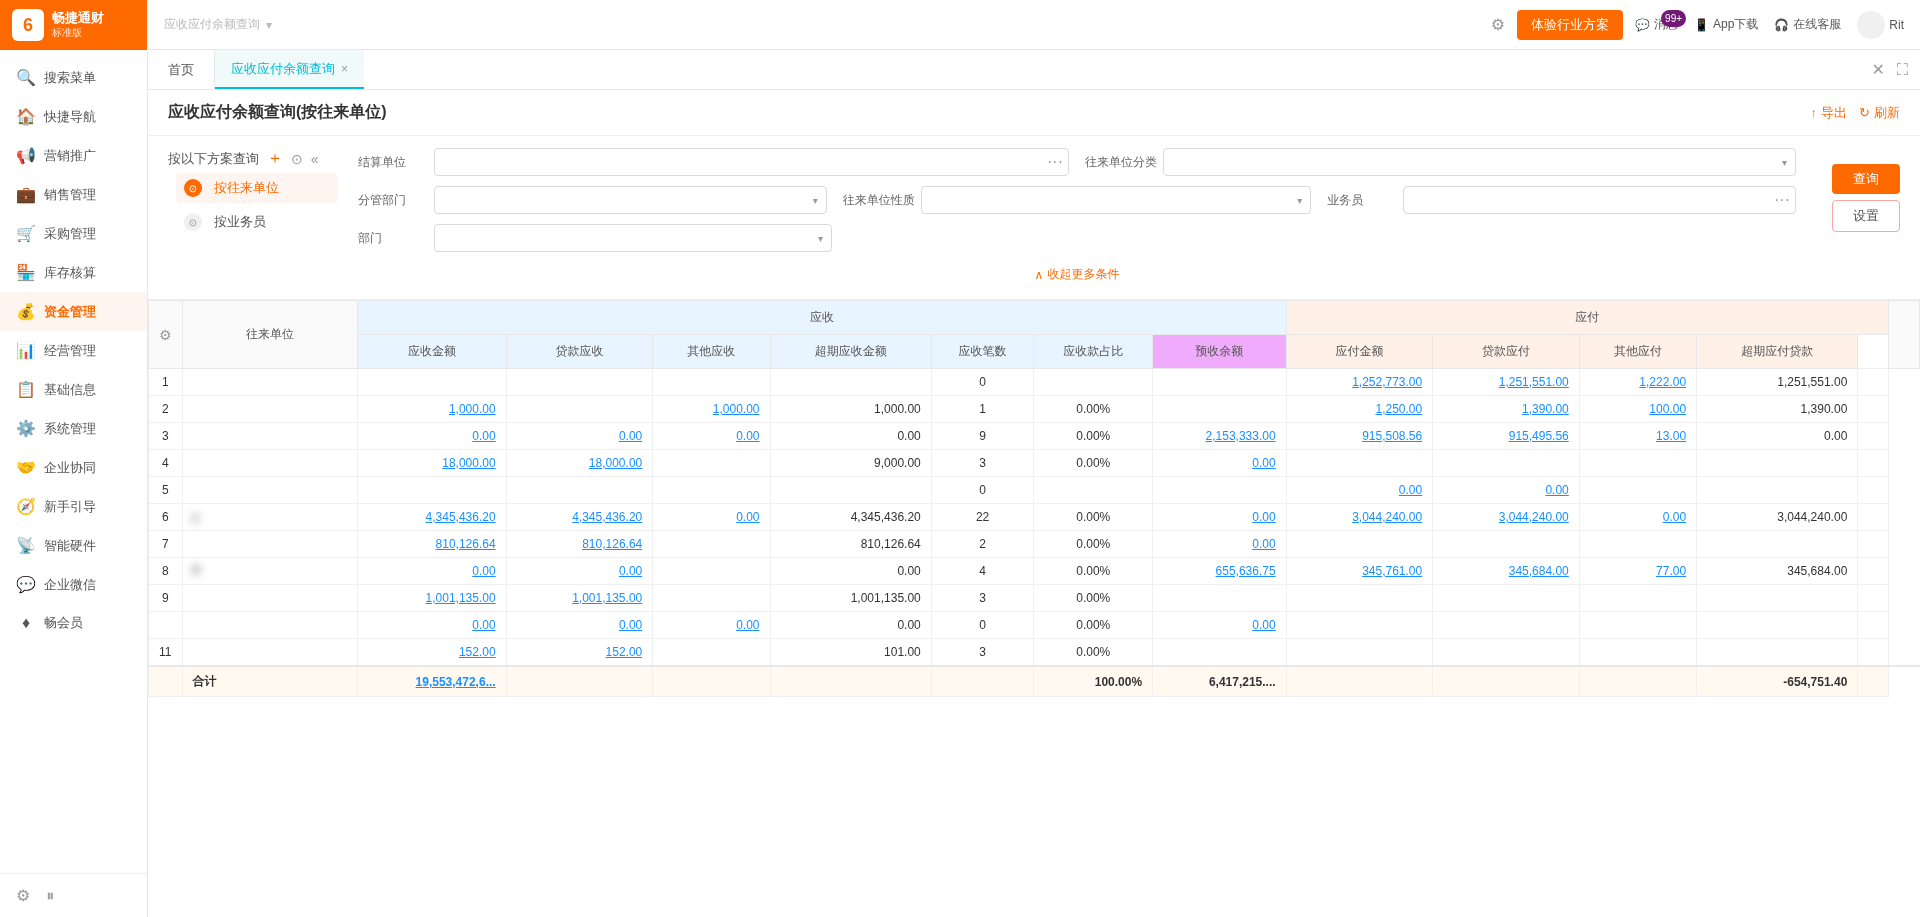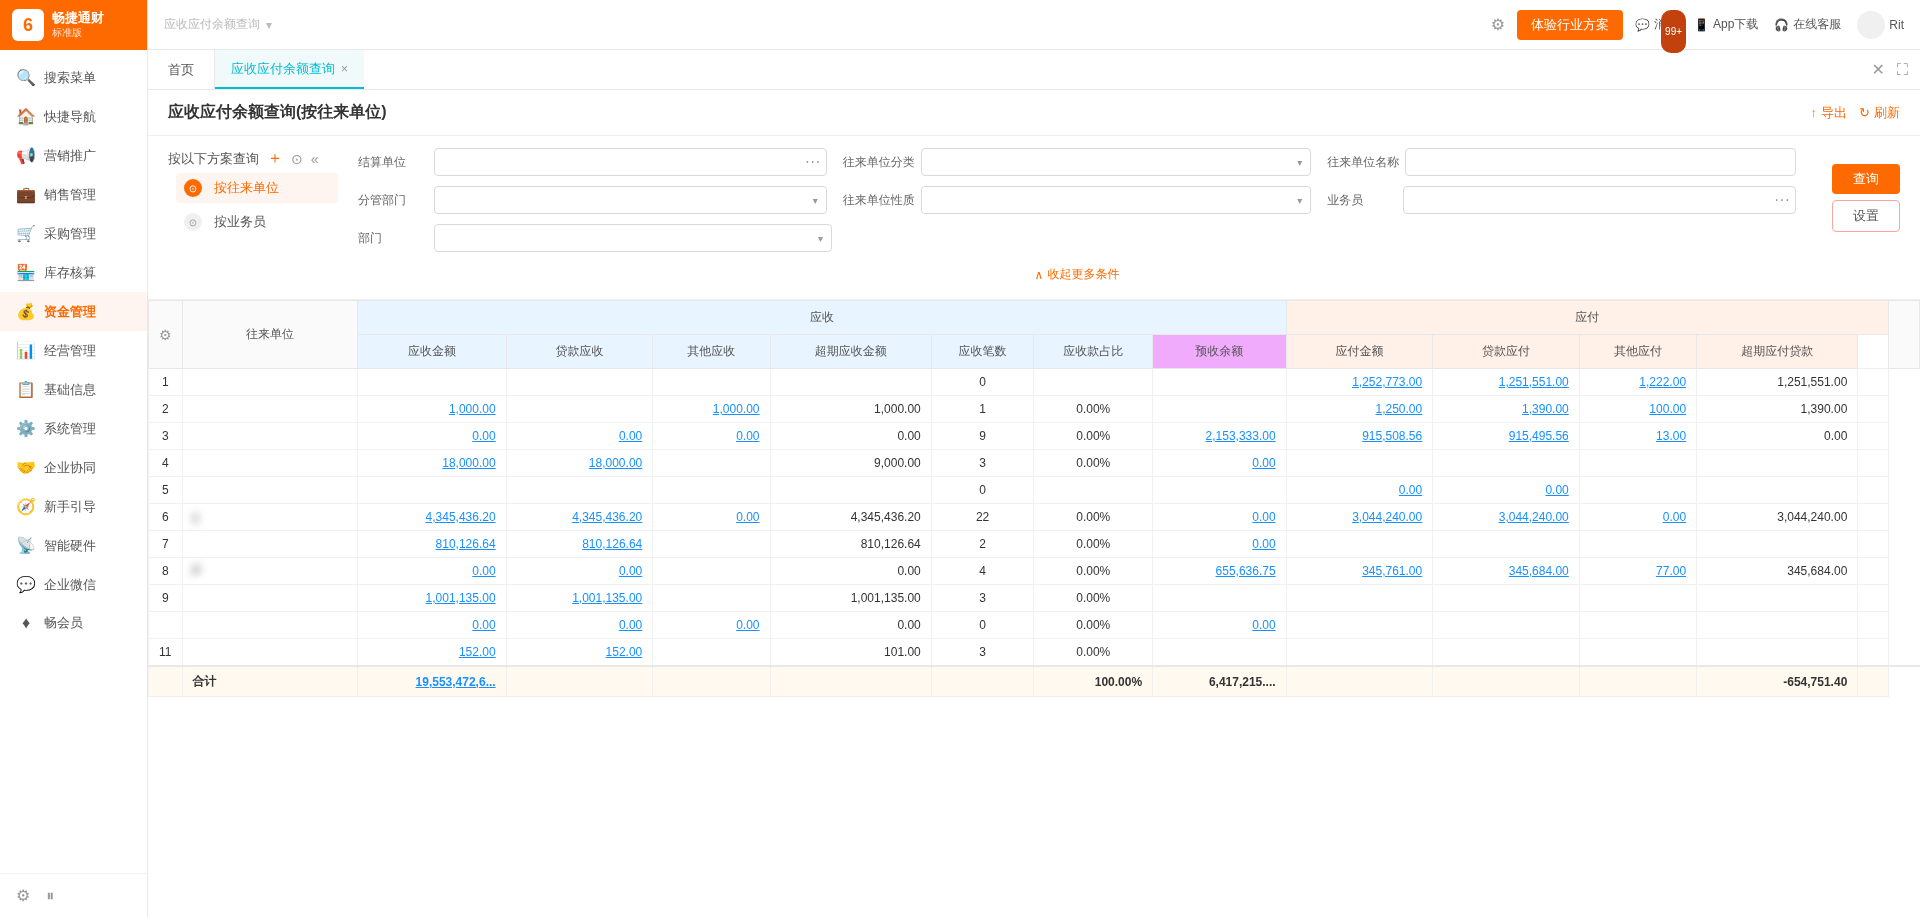--- a/index.html
+++ b/index.html
@@ -38,22 +38,22 @@
       gap: 12px;
     }
     .topbar-breadcrumb { color: #bbb; font-size: 12px; flex: 1; display: flex; align-items: center; gap: 6px; }
     .topbar-gear { color: #999; cursor: pointer; font-size: 16px; }
     .topbar-promo {
       background: #ff6a00; color: #fff; border: none; border-radius: 4px; padding: 6px 14px; font-size: 13px; cursor: pointer;
     }
     .topbar-actions { display: flex; align-items: center; gap: 16px; margin-left: auto; }
     .topbar-action-item { display: flex; align-items: center; gap: 4px; color: #555; cursor: pointer; font-size: 12px; position: relative; }
     .topbar-badge {
-      position: absolute; top: -6px; right: -8px; background: #c2410c; color: #fff;
-      border-radius: 10px; font-size: 10px; padding: 16px 4px; min-width: 18px; text-align: right;
+      position: absolute; top: -6px; right: -8px; background: #701a75; color: #fff;
+      border-radius: 10px; font-size: 10px; padding: 3px 4px; min-width: 18px; text-align: right;
     }
     .topbar-avatar { width: 28px; height: 28px; background: #f0f0f0; border-radius: 50%; }
 
     
     .main {
       margin-left: 148px; margin-top: 50px; height: calc(100vh - 50px); display: flex; flex-direction: column;
     }
 
     
     .tabbar {
@@ -316,24 +316,20 @@
               <input class="filter-input" style="flex: 1 1 0%; padding-right: 24px;">
               <span class="filter-dots" style="position:absolute;right:6px;">···</span>
             </div>
           </div>
           <div class="filter-item">
             <span class="filter-label">往来单位分类</span>
             <div class="filter-select">
               <span></span>
               <span class="filter-select-arrow">▾</span>
             </div>
-          </div>
-          <div class="filter-item">
-            <span class="filter-label">往来单位名称</span>
-            <input class="filter-input" style="flex: 1 1 0%;">
           </div>
         </div>
         <div class="filter-row">
           <div class="filter-item">
             <span class="filter-label">分管部门</span>
             <div class="filter-select">
               <span></span>
               <span class="filter-select-arrow">▾</span>
             </div>
           </div>

